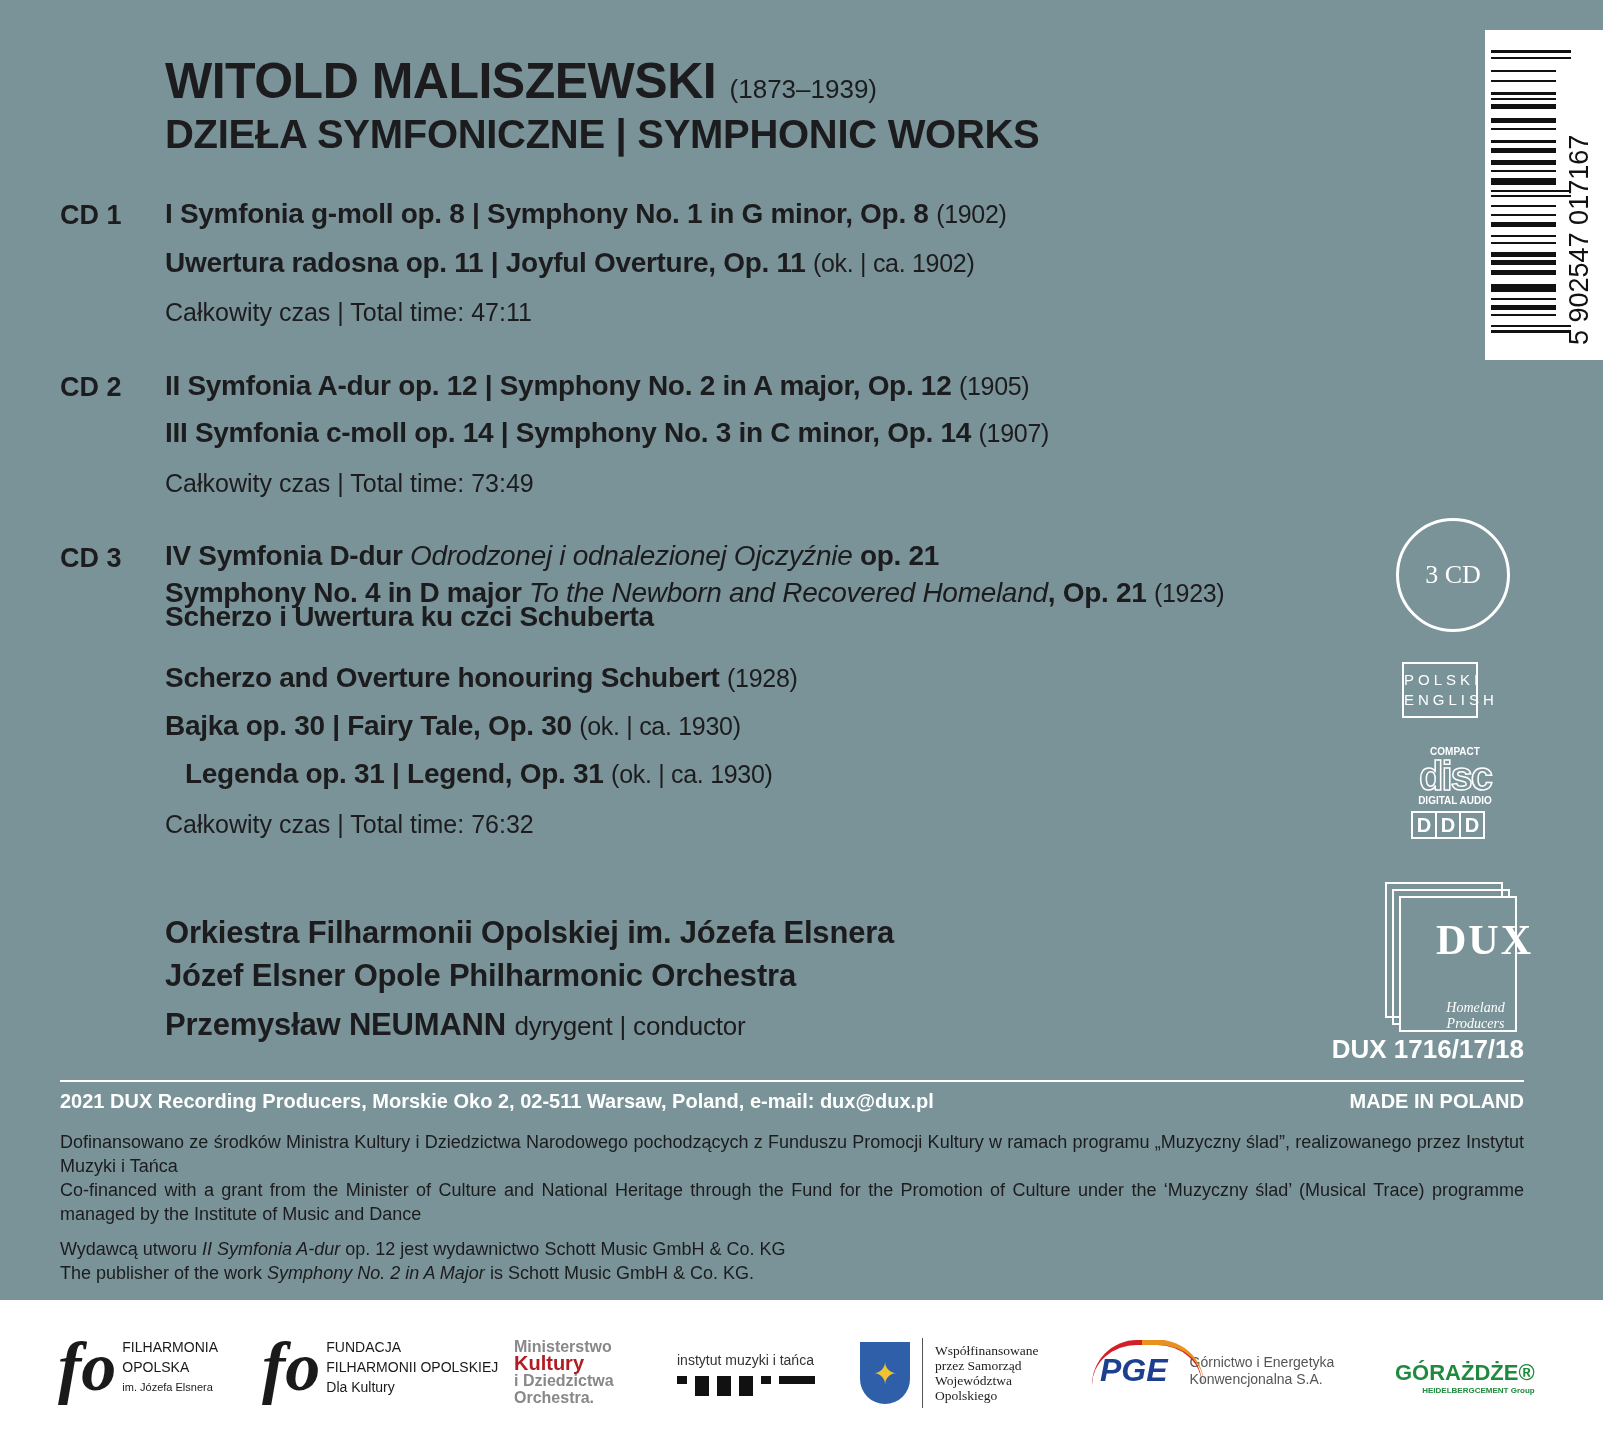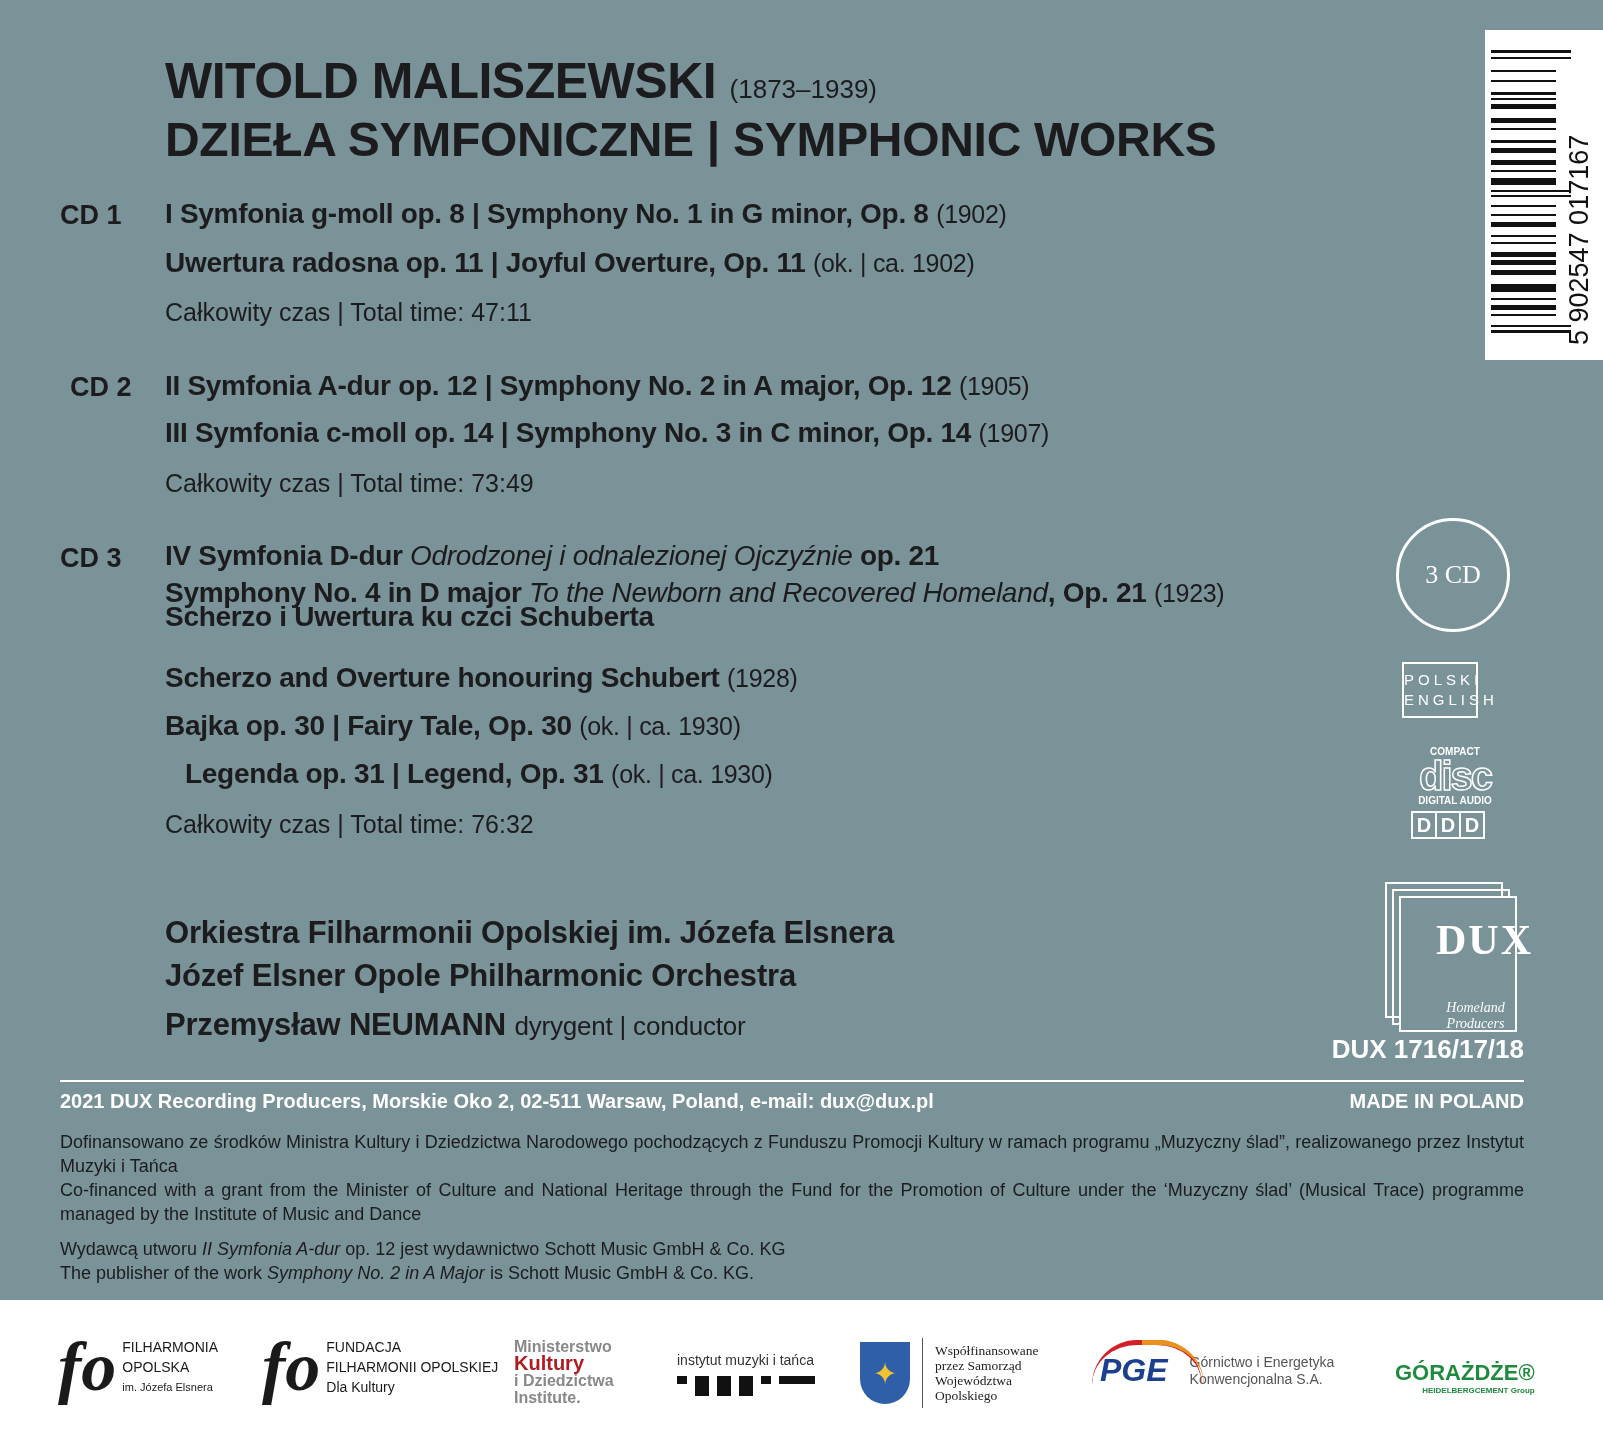--- a/index.html
+++ b/index.html
@@ -1,20 +1,20 @@
 <!DOCTYPE html>
 <html><head>
 <meta charset="utf-8">
 <style>
   html, body { margin:0; padding:0; }
   body { width:1603px; height:1450px; background:#7a9398; font-family:"Liberation Sans", sans-serif; color:#1c1c1e; position:relative; overflow:hidden; }
   .abs { position:absolute; }
   .title1 { left:165px; top:52px; font-size:50px; font-weight:bold; letter-spacing:-0.5px; white-space:nowrap; }
   .title1 .years { font-size:26px; font-weight:normal; letter-spacing:0; }
-  .title2 { left:165px; top:112px; font-size:48px; font-weight:bold; letter-spacing:-0.3px; white-space:nowrap; }
+  .title2 { left:165px; top:112px; font-size:40px; font-weight:bold; letter-spacing:-0.3px; white-space:nowrap; }
   .cd-label { left:60px; font-size:27px; font-weight:bold; }
   .line { left:165px; font-size:28px; font-weight:bold; white-space:nowrap; letter-spacing:-0.3px; }
   .line .yr { font-weight:normal; font-size:25px; }
   .line i { font-weight:normal; font-style:italic; }
   .total { left:165px; font-size:25px; white-space:nowrap; }
   .orch { left:165px; font-size:31px; font-weight:bold; white-space:nowrap; letter-spacing:-0.2px; }
   .orch .role { font-size:26px; font-weight:normal; }
   .barcode { left:1485px; top:30px; width:118px; height:330px; background:#fff; }
   .circle { left:1396px; top:518px; width:114px; height:114px; border:3px solid #fff; border-radius:50%; color:#fff; font-family:Liberation Serif, serif; font-size:26px; display:flex; align-items:center; justify-content:center; box-sizing:border-box; }
   .lang { left:1402px; top:662px; width:76px; height:56px; border:2px solid #fff; color:#fff; font-size:15px; letter-spacing:4px; text-align:center; line-height:20px; box-sizing:border-box; padding-top:6px; }
@@ -103,21 +103,21 @@
 
 <div class="abs cd-label" style="top:200px;">CD 1</div>
 <div class="abs line" style="top:198px;">
   <span>I Symfonia g-moll op. 8  |  Symphony No. 1 in G minor, Op. 8</span> <span class="yr">(1902)</span>
 </div>
 <div class="abs line" style="top:247px;">
   <span>Uwertura radosna op. 11  |  Joyful Overture, Op. 11</span> <span class="yr">(ok. | ca. 1902)</span>
 </div>
 <div class="abs total" style="top:298px;">Całkowity czas | Total time: 47:11</div>
 
-<div class="abs cd-label" style="top:372px;margin-left:10px;">CD 2</div>
+<div class="abs cd-label" style="top:372px;">CD 2</div>
 <div class="abs line" style="top:370px;">
   <span>II Symfonia A-dur op. 12  |  Symphony No. 2 in A major, Op. 12</span> <span class="yr">(1905)</span>
 </div>
 <div class="abs line" style="top:417px;">
   <span>III Symfonia c-moll op. 14  |  Symphony No. 3 in C minor, Op. 14</span> <span class="yr">(1907)</span>
 </div>
 <div class="abs total" style="top:469px;">Całkowity czas | Total time: 73:49</div>
 
 <div class="abs cd-label" style="top:543px;">CD 3</div>
 <div class="abs line" style="top:540px;">
@@ -196,21 +196,21 @@
       <div>FUNDACJA</div>
       <div>FILHARMONII OPOLSKIEJ</div>
       <div>Dla Kultury</div>
     </div>
   </div>
   <div class="logo" style="left:514px;top:38px;">
     <div class="mk">
       <div>Ministerstwo</div>
       <div class="red">Kultury</div>
       <div>i Dziedzictwa</div>
-      <div>Institute.</div>
+      <div>Orchestra.</div>
     </div>
   </div>
   <div class="logo" style="left:677px;top:52px;flex-direction:column;align-items:flex-start;">
     <div class="imit">instytut muzyki i tańca</div>
     <div class="imit-bars">
       <span style="width:10px;height:8px;"></span>
         <span style="width:14px;height:20px;"></span>
         <span style="width:14px;height:20px;"></span>
         <span style="width:14px;height:20px;"></span>
         <span style="width:10px;height:8px;"></span>

